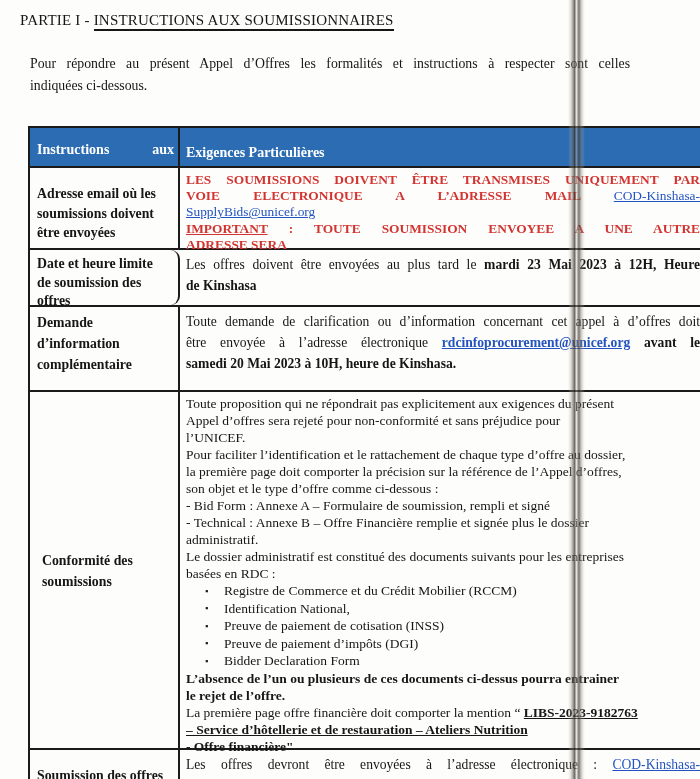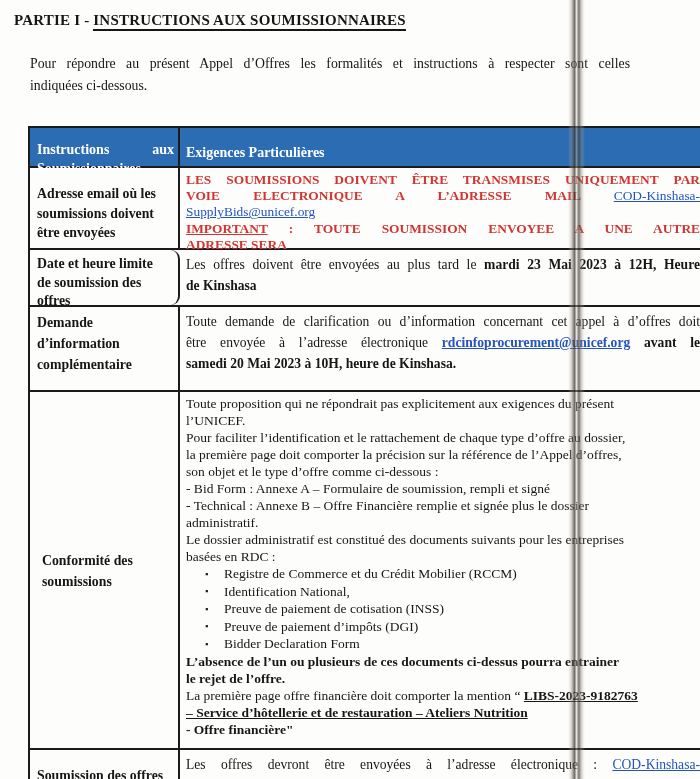--- a/index.html
+++ b/index.html
@@ -12,22 +12,22 @@
   }
   html,body{margin:0;padding:0;background:#e9e9e9;}
   .page{
     position:relative;width:700px;height:779px;overflow:hidden;
     background:var(--paper);color:var(--ink);
     font-family:"Liberation Serif","DejaVu Serif",serif;
     font-size:13.6px;
   }
   
   .doc-title{
-    position:absolute;left:14px;top:12px;
-    font-size:15px;font-weight:bold;white-space:nowrap;letter-spacing:.2px;
+    position:absolute;left:20px;top:12px;
+    font-size:15px;font-weight:normal;white-space:nowrap;letter-spacing:.2px;
   }
   .doc-title .ul{border-bottom:2.5px solid var(--ink);padding-bottom:1px;}
   .intro{
     position:absolute;left:30px;top:53px;width:600px;
     line-height:21.5px;font-size:13.8px;
   }
   
   .tbl{
     position:absolute;left:28px;top:126px;width:672px;
     border:2px solid var(--border);border-right:none;border-bottom:none;
@@ -99,21 +99,20 @@
   <div class="intro">
       <div class="ln just"><span>Pour répondre au présent Appel d’Offres les formalités et instructions à respecter sont celles</span></div>
       <div class="ln"><span>indiquées ci-dessous.</span></div>
     </div>
 
   <div class="tbl">
 
     <div class="row hrow">
       <div class="cl">
           <div class="ln just"><span>Instructions aux</span></div>
-          <div class="ln"><span>Soumissionnaires</span></div>
         </div>
       <div class="cr">Exigences Particulières</div>
     </div>
 
     <div class="row r-email">
       <div class="cl">
           <div class="ln">Adresse email où les</div>
           <div class="ln">soumissions doivent</div>
           <div class="ln">être envoyées</div>
         </div>
@@ -151,20 +150,21 @@
         </div>
     </div>
 
     <div class="row r-conf">
       <div class="cl">
           <div class="ln">Conformité des</div>
           <div class="ln">soumissions</div>
         </div>
       <div class="cr">
           <div class="ln"><span>Toute proposition qui ne répondrait pas explicitement aux exigences du présent</span></div>
+          <div class="ln"><span>Appel d’offres sera rejeté pour non-conformité et sans préjudice pour</span></div>
           <div class="ln"><span>l’UNICEF.</span></div>
           <div class="ln"><span>Pour faciliter l’identification et le rattachement de chaque type d’offre au dossier,</span></div>
           <div class="ln"><span>la première page doit comporter la précision sur la référence de l’Appel d’offres,</span></div>
           <div class="ln"><span>son objet et le type d’offre comme ci-dessous :</span></div>
           <div class="ln"><span>- Bid Form : Annexe A – Formulaire de soumission, rempli et signé</span></div>
           <div class="ln"><span>- Technical : Annexe B – Offre Financière remplie et signée plus le dossier</span></div>
           <div class="ln"><span>administratif.</span></div>
           <div class="ln"><span>Le dossier administratif est constitué des documents suivants pour les entreprises</span></div>
           <div class="ln"><span>basées en RDC :</span></div>
           <div class="ln bul"><span class="blt">▪</span><span>Registre de Commerce et du Crédit Mobilier (RCCM)</span></div>

